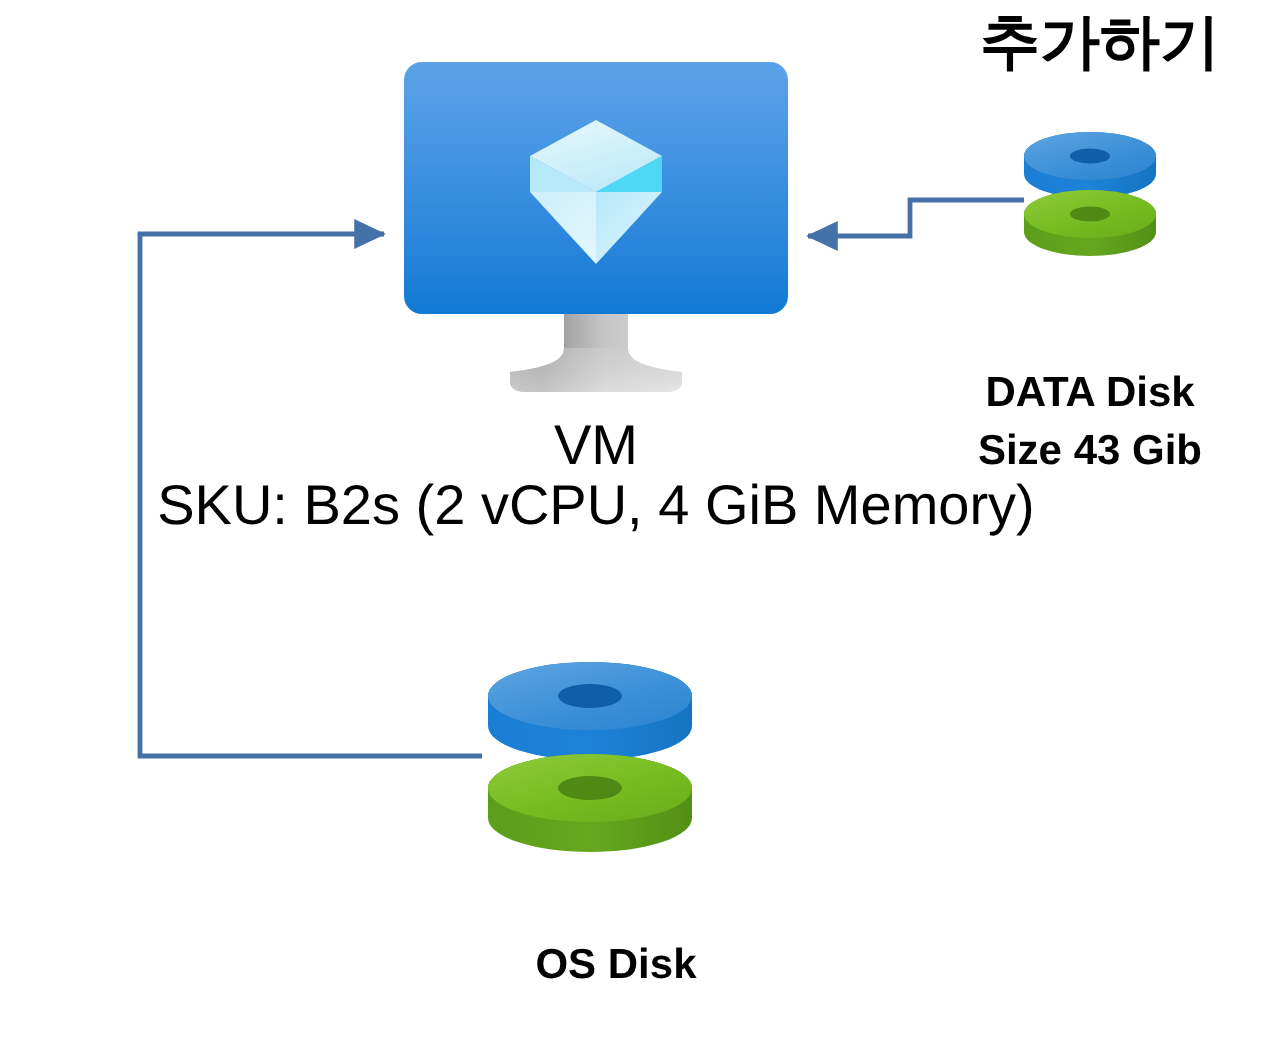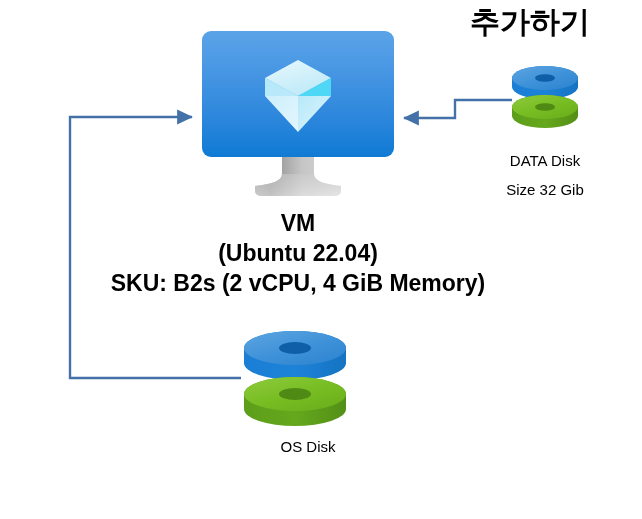--- a/index.html
+++ b/index.html
@@ -22,21 +22,21 @@
     width: 642px;
     height: 519px;
   }
   .abs { position: absolute; }
 
   
   #add-heading {
     left: 470px;
     top: 2px;
     width: 160px;
-    text-align: left;
+    text-align: center;
     font-size: 30px;
     font-weight: bold;
     letter-spacing: 0px;
     line-height: 40px;
     font-family: "DejaVu Sans", "Liberation Sans", sans-serif;
     white-space: nowrap;
   }
 
   
   #vm-node {
@@ -68,39 +68,40 @@
     width: 192px;
     height: 40px;
   }
 
   
   #vm-caption {
     left: 68px;
     top: 208px;
     width: 460px;
     text-align: center;
-    font-size: 23px;
-    font-weight: bold;
+    font-size: 28px;
+    font-weight: normal;
     line-height: 30px;
     white-space: nowrap;
   }
   #vm-caption .cap-line { display: block; }
 
   
   .disk-stack { position: absolute; }
   #data-disk-stack { left: 510px; top: 64px; width: 70px; height: 72px; }
   #os-disk-stack   { left: 241px; top: 330px; width: 108px; height: 98px; }
 
   .disk-label {
     position: absolute;
     text-align: center;
-    font-size: 15px;
-    font-weight: normal;
+    font-size: 21px;
+    font-weight: bold;
     line-height: 29px;
     white-space: nowrap;
+    margin-top: 36px;
   }
   #data-disk-label { left: 470px; top: 146px; width: 150px; }
   #os-disk-label   { left: 228px; top: 432px; width: 160px; }
   .disk-label .lbl-line { display: block; }
 </style>
 </head>
 <body>
 
 <svg id="diagram-canvas" viewBox="0 0 642 519" xmlns="http://www.w3.org/2000/svg">
   <defs>
@@ -189,38 +190,37 @@
   <svg id="vm-stand-wrap" viewBox="0 0 192 40" xmlns="http://www.w3.org/2000/svg">
     <path d="M80,0 L112,0 L112,17 C112,24 122,27 139,29 L139,34 C139,37 136,39 131,39
              L61,39 C56,39 53,37 53,34 L53,29 C70,27 80,24 80,17 Z" fill="url(#stand-neck-grad)"></path>
     <path d="M53,29 C70,27 80,24 80,17 L112,17 C112,24 122,27 139,29 L139,34
              C139,37 136,39 131,39 L61,39 C56,39 53,37 53,34 Z" fill="url(#stand-base-grad)" opacity="0.55"></path>
   </svg>
 </div>
 
 <div class="abs" id="vm-caption">
   <span class="cap-line">VM</span>
-  <span class="cap-line">(Ubuntu 22.04)</span>
   <span class="cap-line">SKU: B2s (2 vCPU, 4 GiB Memory)</span>
 </div>
 
 <svg class="disk-stack" id="data-disk-stack" viewBox="0 0 70 72" xmlns="http://www.w3.org/2000/svg">
 
   <path d="M2,23 L2,14 A33,12 0 0,1 68,14 L68,23 A33,12 0 0,1 2,23 Z" fill="url(#blue-side-grad)"></path>
   <ellipse cx="35" cy="14" rx="33" ry="12" fill="url(#blue-top-grad)"></ellipse>
   <ellipse cx="35" cy="14" rx="10" ry="3.8" fill="#0f5fa8"></ellipse>
 
   <path d="M2,52 L2,43 A33,12 0 0,1 68,43 L68,52 A33,12 0 0,1 2,52 Z" fill="url(#green-side-grad)"></path>
   <ellipse cx="35" cy="43" rx="33" ry="12" fill="url(#green-top-grad)"></ellipse>
   <ellipse cx="35" cy="43" rx="10" ry="3.8" fill="#4e8a14"></ellipse>
 </svg>
 
 <div class="disk-label" id="data-disk-label">
   <span class="lbl-line">DATA Disk</span>
-  <span class="lbl-line">Size 32 Gib</span>
+  <span class="lbl-line">Size 43 Gib</span>
 </div>
 
 <svg class="disk-stack" id="os-disk-stack" viewBox="0 0 108 98" xmlns="http://www.w3.org/2000/svg">
 
   <path d="M3,33 L3,18 A51,17 0 0,1 105,18 L105,33 A51,17 0 0,1 3,33 Z" fill="url(#blue-side-grad)"></path>
   <ellipse cx="54" cy="18" rx="51" ry="17" fill="url(#blue-top-grad)"></ellipse>
   <ellipse cx="54" cy="18" rx="16" ry="6" fill="#0f5fa8"></ellipse>
 
   <path d="M3,79 L3,64 A51,17 0 0,1 105,64 L105,79 A51,17 0 0,1 3,79 Z" fill="url(#green-side-grad)"></path>
   <ellipse cx="54" cy="64" rx="51" ry="17" fill="url(#green-top-grad)"></ellipse>

